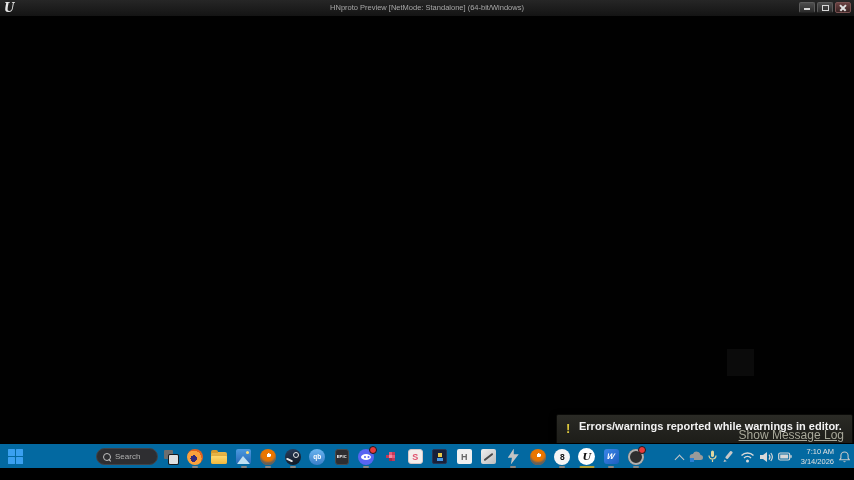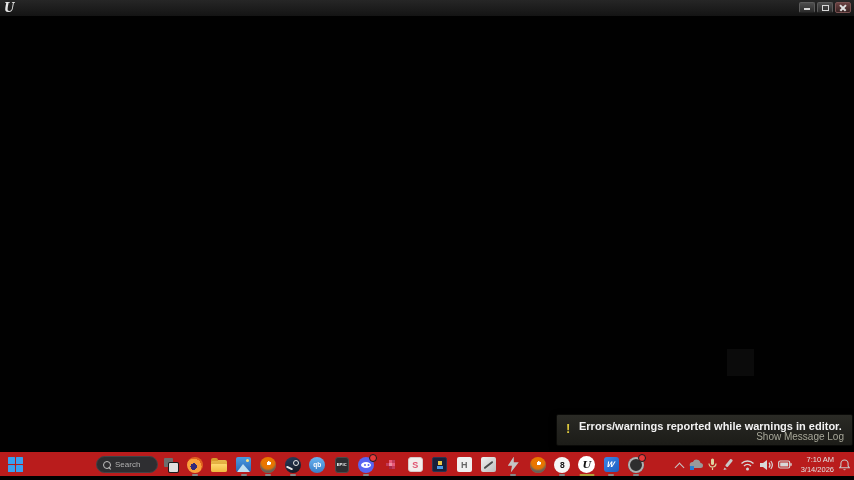--- a/index.html
+++ b/index.html
@@ -48,26 +48,26 @@
   .toast-bang{
     position:absolute;left:9px;top:6px;color:#ddc83d;
     font-weight:bold;font-size:13px;
   }
   .toast-msg{
     position:absolute;left:22px;top:5px;right:6px;
     color:#f2f2f2;font-weight:bold;font-size:11px;white-space:nowrap;
   }
   .toast-link{
     position:absolute;right:8px;bottom:3px;
-    color:#a8a89a;font-size:10px;
+    color:#a8a89a;font-size:12px;text-decoration:underline;
   }
   
   .taskbar{
-    position:absolute;left:0;right:0;bottom:4px;height:25px;
-    background:#b91c1c;border-top:1px solid #000;box-sizing:border-box;
+    position:absolute;left:0;right:0;bottom:12px;height:25px;
+    background:#0369a1;border-top:1px solid #000;box-sizing:border-box;
   }
   .start-btn{position:absolute;left:8px;top:5px;width:15px;height:15px;display:grid;
     grid-template-columns:7px 7px;grid-template-rows:7px 7px;gap:1px;}
   .start-btn span{background:#3aa0f0;border-radius:0.5px;}
   .search-pill{
     position:absolute;left:96px;top:4px;width:62px;height:17px;border-radius:9px;
     background:#2e2e31;border:1px solid #434347;box-sizing:border-box;
     display:flex;align-items:center;padding:0 6px;gap:4px;
   }
   .search-glass{width:6px;height:6px;border:1.4px solid #c0c0c0;border-radius:50%;position:relative;flex:none;}
@@ -136,20 +136,21 @@
   .tray .chev::before{content:'';position:absolute;left:0;top:3px;width:6px;height:6px;border:1.4px solid #c8c8c8;border-bottom:none;border-right:none;transform:rotate(45deg);}
   .tray svg{display:block;}
   .tray-clock{display:flex;flex-direction:column;align-items:flex-end;justify-content:space-between;line-height:1.25;margin-left:4px;}
   .tray-clock span{font-size:7.5px;color:#e0e0e0;white-space:nowrap;}
 </style>
 </head>
 <body>
 
 <div class="titlebar">
   <span class="win-app-icon">U</span>
+  <span class="win-title">HNproto Preview [NetMode: Standalone]  (64-bit/Windows)</span>
   <div class="win-controls">
     <div class="win-btn">
         <span class="g-min"></span>
       </div>
     <div class="win-btn">
         <span class="g-max"></span>
       </div>
     <div class="win-btn close">
         <span class="g-x1"></span>
         <span class="g-x2"></span>

